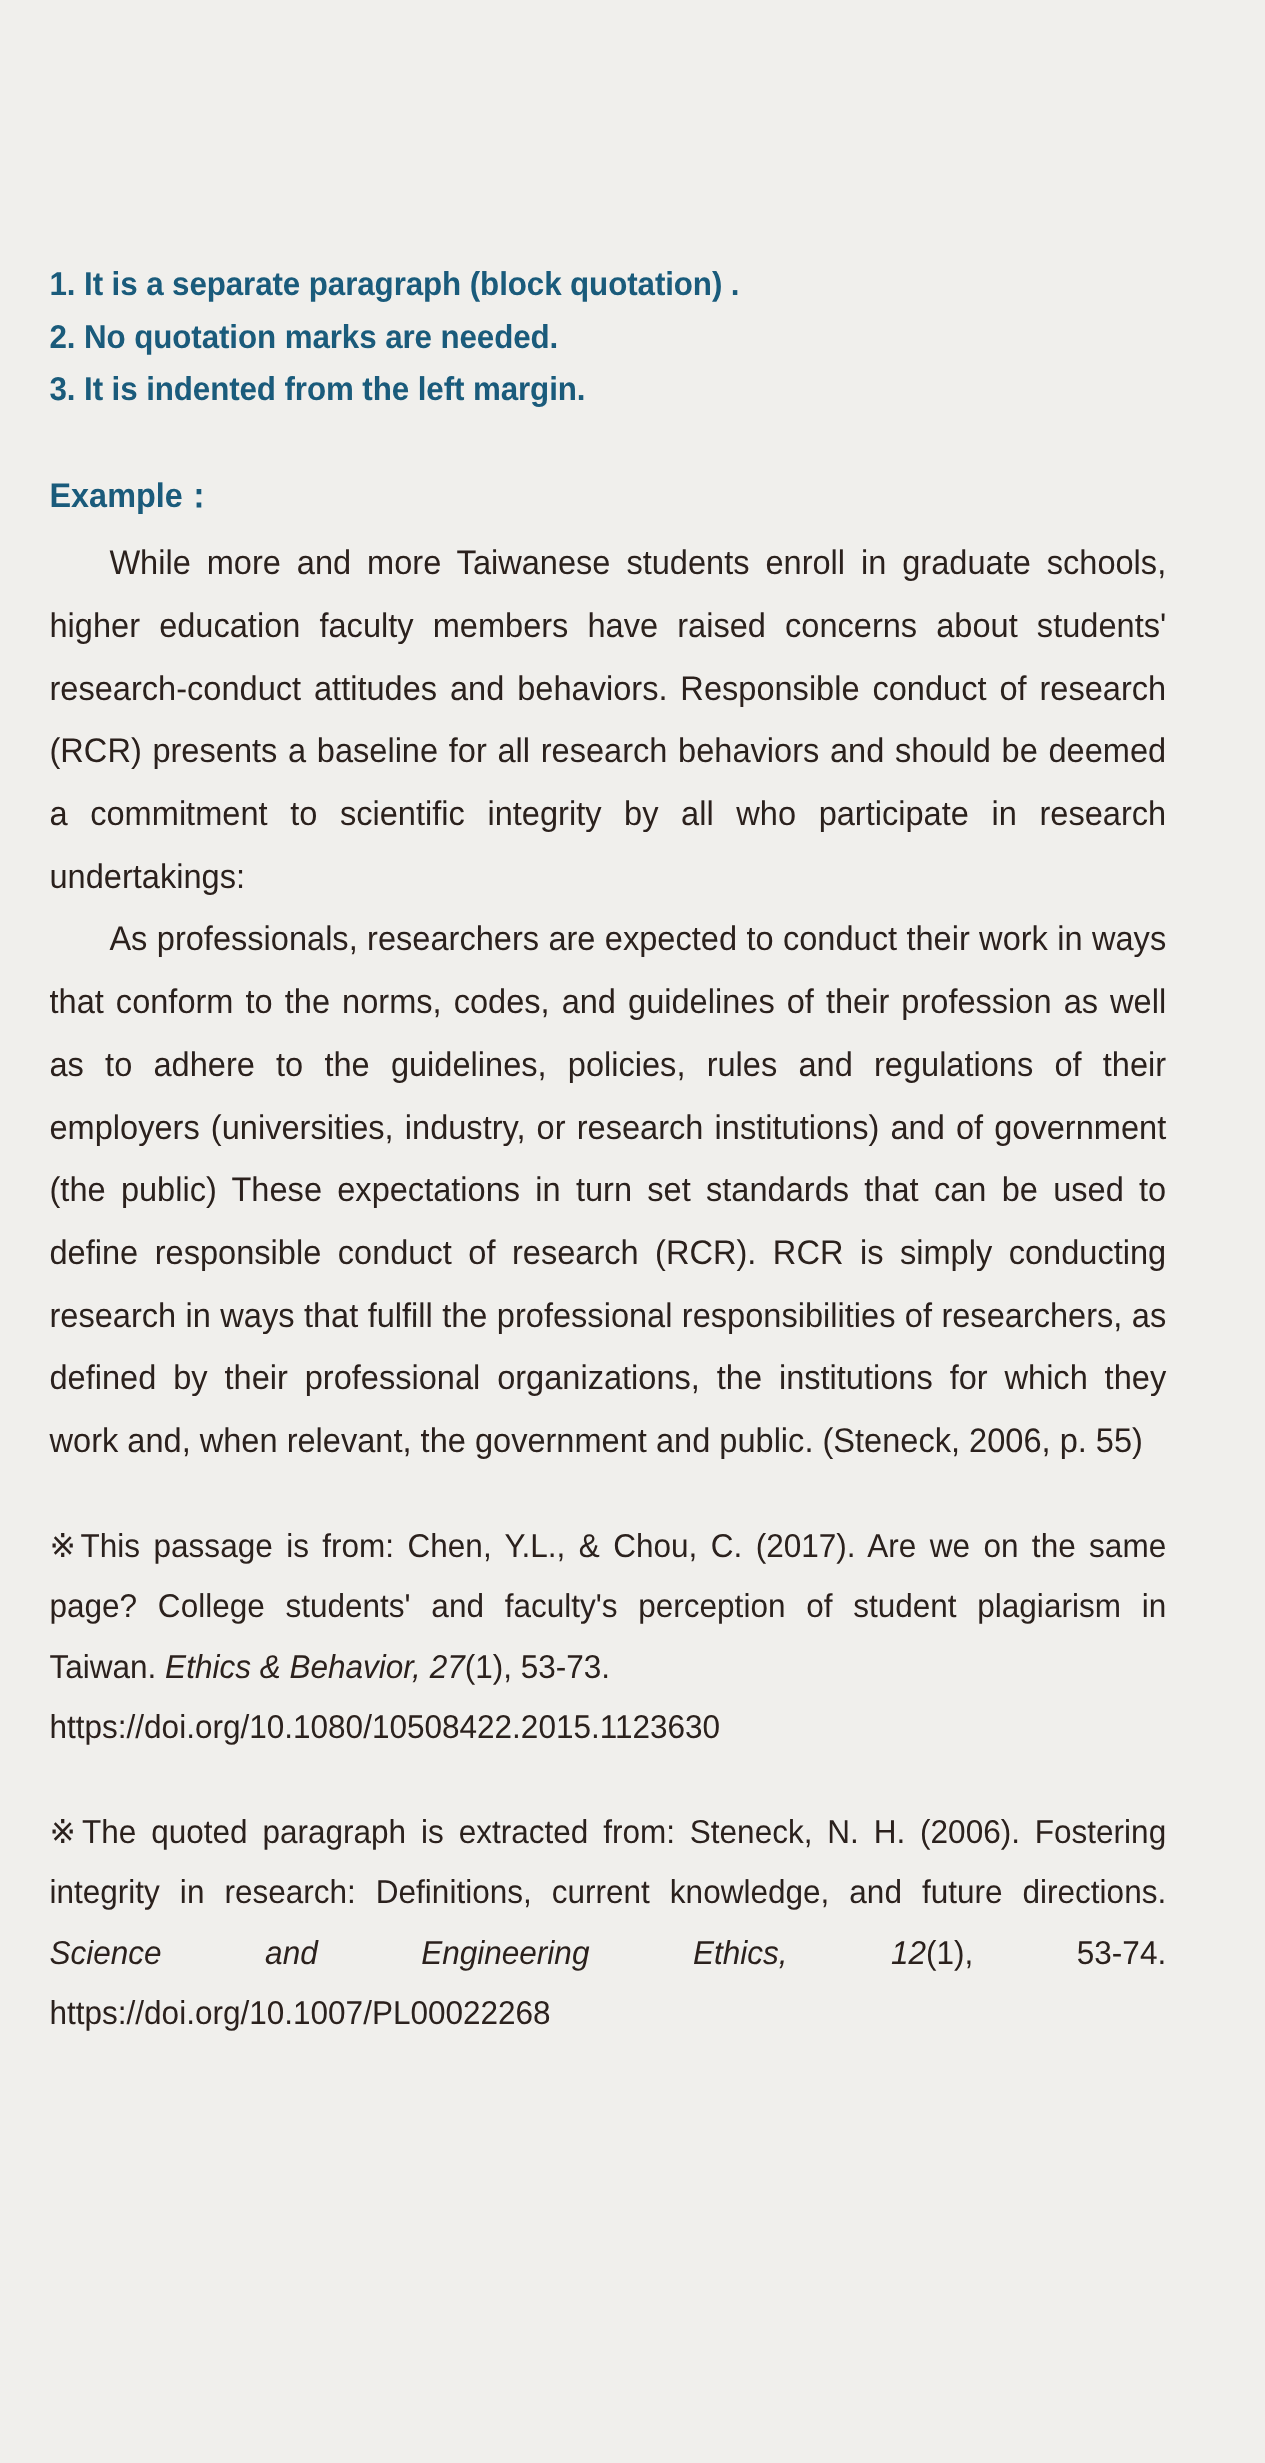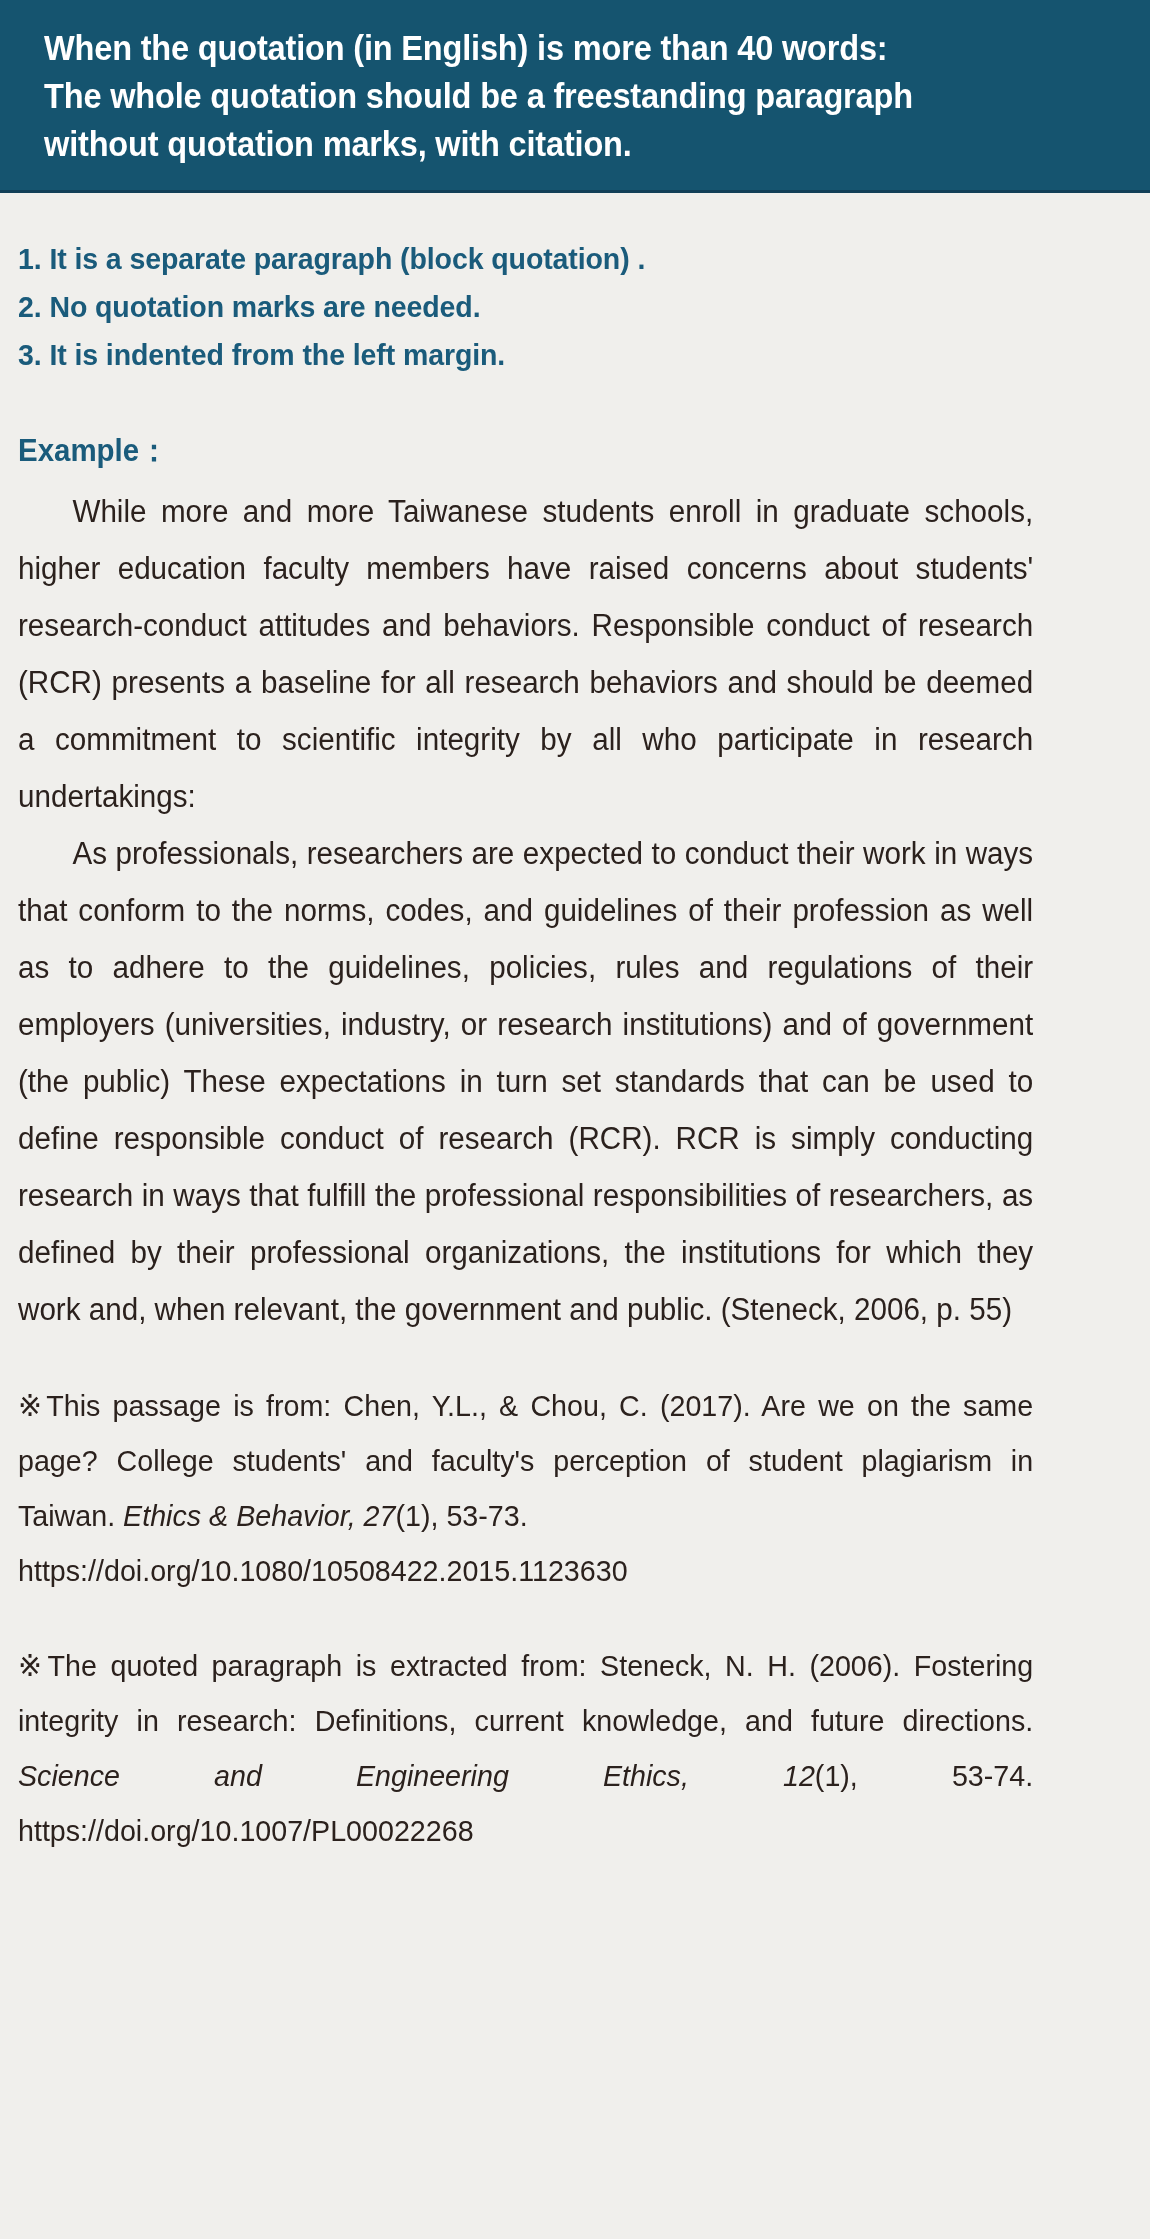--- a/index.html
+++ b/index.html
@@ -45,21 +45,21 @@
     transform-origin: left top;
     white-space: pre-line;
   }
 
   
   .body-area {
     position: absolute;
     left: 0;
     top: 193px;
     width: 1150px;
-    padding: 0 18px;
+    padding: 0 45px;
     box-sizing: border-box;
   }
 
   .rules {
     margin-top: 42px;
   }
   .rule-line {
     color: #1a5b7b;
     font-weight: bold;
     font-size: 30px;
@@ -108,24 +108,20 @@
   .note.n1 { margin-top: 40px; }
   .note.n2 { margin-top: 40px; }
   .note .it { font-style: italic; }
   .nowrapline { display: block; text-align: left; }
 </style>
 </head>
 <body>
 
 <div id="slide">
 
-  <div class="banner">
-    <div class="banner-text">When the quotation (in English) is more than 40 words:
-The whole quotation should be a freestanding paragraph without quotation marks, with citation.</div>
-  </div>
 
   <div class="body-area">
 
     <div class="rules">
       <div class="rule-line">1. It is a separate paragraph (block quotation) .</div>
       <div class="rule-line">2. No quotation marks are needed.</div>
       <div class="rule-line">3. It is indented from the left margin.</div>
     </div>
 
     <div class="example-head">Example：</div>

